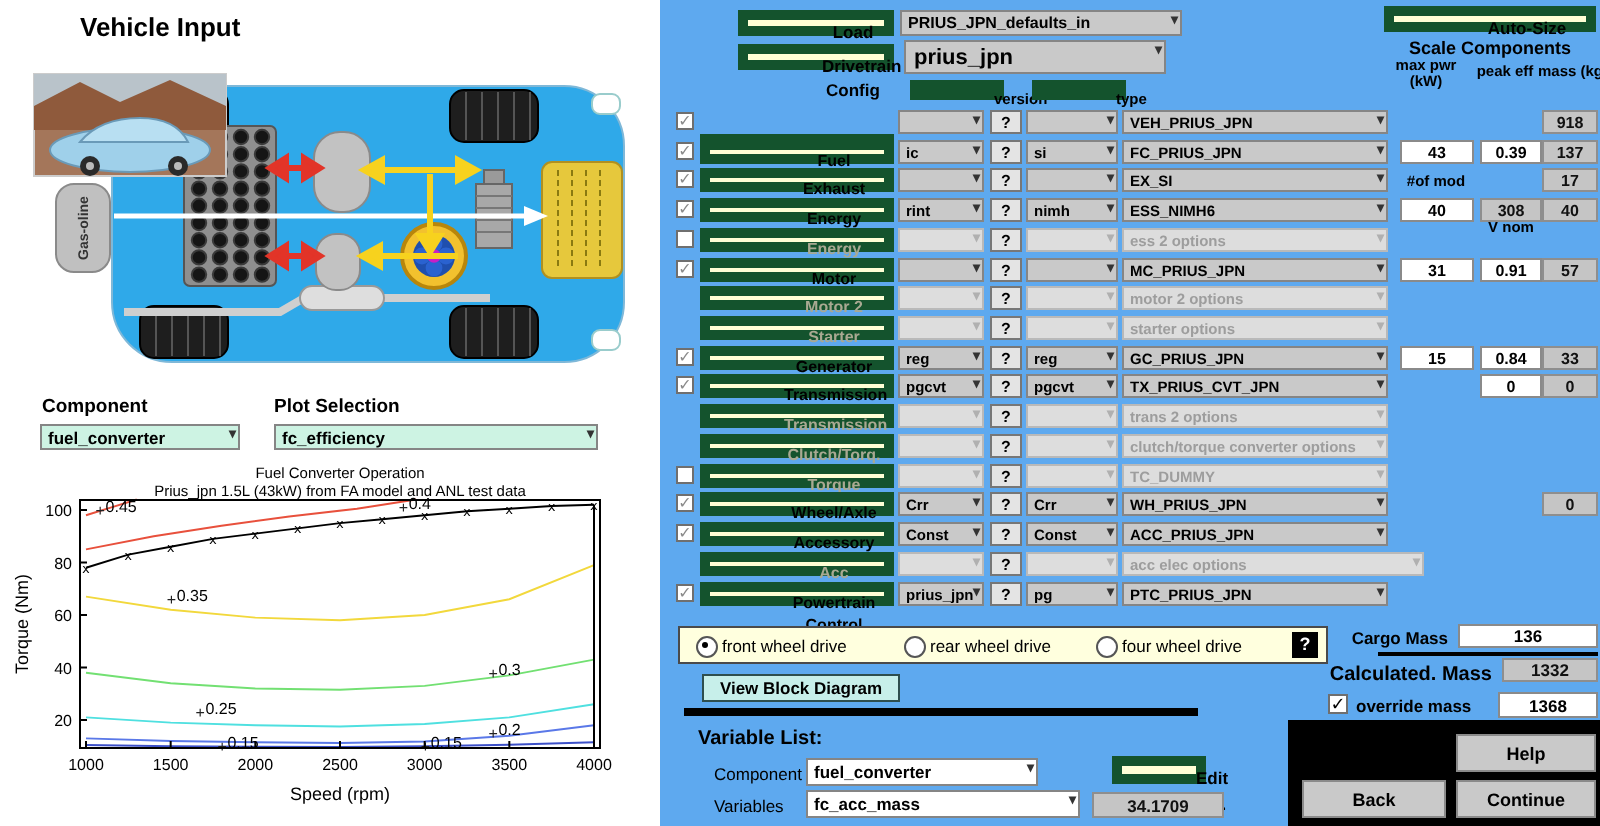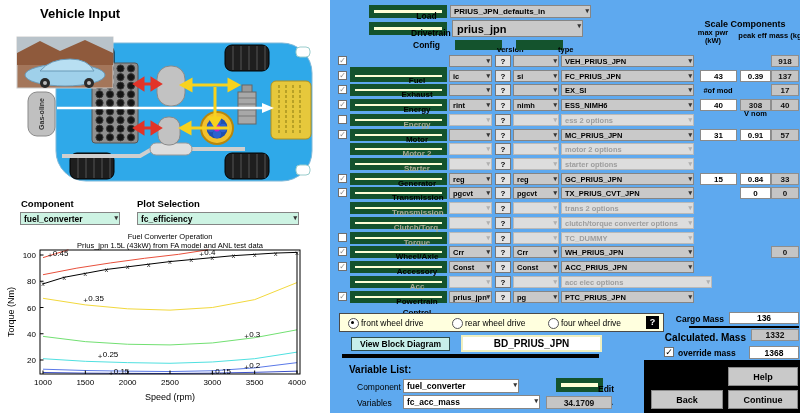--- a/index.html
+++ b/index.html
@@ -241,20 +241,21 @@
       <text x="14" y="84" font-size="9" text-anchor="middle" fill="#000" transform="rotate(-90 14 84)">Torque (Nm)</text>
     </svg>
 
   <div class="abs rp" style="left:330px;top:0;width:470px;height:413px;"></div>
 
   <div class="abs byl" style="left:369px;top:5px;width:78px;height:13px;font-size:8.5px;line-height:12px;">Load File</div>
   <div class="abs dd" style="left:450px;top:5px;width:141px;height:13px;font-size:8px;line-height:12px;padding-left:3px;">
     <span>PRIUS_JPN_defaults_in</span>
     <span class="ar">▾</span>
   </div>
+  <div class="abs byl" style="left:692px;top:3px;width:106px;height:13px;font-size:8.5px;line-height:12px;">Auto-Size</div>
 
   <div class="abs byl" style="left:369px;top:22px;width:78px;height:13px;font-size:8.5px;line-height:12px;">Drivetrain Config</div>
   <div class="abs dd" style="left:452px;top:20px;width:131px;height:17px;font-size:11px;line-height:16px;padding-left:4px;">
     <span>prius_jpn</span>
     <span class="ar">▾</span>
   </div>
 
   <div class="abs lbl" style="left:692px;top:19px;width:106px;font-size:9px;font-weight:bold;text-align:center;">Scale Components</div>
   <div class="abs lbl" style="left:691px;top:29px;width:44px;font-size:7.5px;font-weight:bold;text-align:center;line-height:8px;">max pwr (kW)</div>
   <div class="abs lbl" style="left:736px;top:31px;width:33px;font-size:7.5px;font-weight:bold;text-align:center;">peak eff</div>
@@ -389,21 +390,20 @@
       </div>
       <div class="abs lbl" style="left: 361px; top: 318px; font-size: 8.5px;">front wheel drive</div>
       <div class="radio" style="left: 452px; top: 318px;"></div>
       <div class="abs lbl" style="left: 465px; top: 318px; font-size: 8.5px;">rear wheel drive</div>
       <div class="radio" style="left: 548px; top: 318px;"></div>
       <div class="abs lbl" style="left: 561px; top: 318px; font-size: 8.5px;">four wheel drive</div>
     </div>
   <div class="abs" style="left:646px;top:316px;width:13px;height:13px;background:#000;color:#fff;font-weight:bold;font-size:9px;text-align:center;line-height:13px;">?</div>
 
   <div class="abs" style="left:351px;top:337px;width:99px;height:14px;background:#C7EFEA;border:1px solid #2e4e4e;font-size:8.5px;font-weight:bold;text-align:center;line-height:13px;">View Block Diagram</div>
-  <div class="abs" style="left:461px;top:335px;width:141px;height:17px;background:#fff;border:2px solid #efefc0;font-size:10px;font-weight:bold;text-align:center;line-height:14px;">BD_PRIUS_JPN</div>
   <div class="abs" style="left:342px;top:354px;width:257px;height:4px;background:#000;"></div>
 
   <div class="abs lbl" style="left:660px;top:314px;width:64px;font-size:8.5px;font-weight:bold;text-align:right;">Cargo Mass</div>
   <div class="abs inp" style="left:729px;top:312px;width:70px;height:12px;font-size:8.5px;line-height:11px;">136</div>
   <div class="abs" style="left:689px;top:326px;width:110px;height:2px;background:#000;"></div>
   <div class="abs lbl" style="left:660px;top:332px;width:86px;font-size:10px;font-weight:bold;text-align:right;">Calculated. Mass</div>
   <div class="abs disp" style="left:751px;top:329px;width:48px;height:12px;font-size:8.5px;line-height:11px;">1332</div>
   <div class="abs cb" style="left:664px;top:347px;width:10px;height:10px;font-size:9px;color:#000;">✓</div>
   <div class="abs lbl" style="left:678px;top:348px;font-size:8.5px;font-weight:bold;">override mass</div>
   <div class="abs inp" style="left:749px;top:346px;width:50px;height:13px;font-size:8.5px;line-height:12px;">1368</div>

